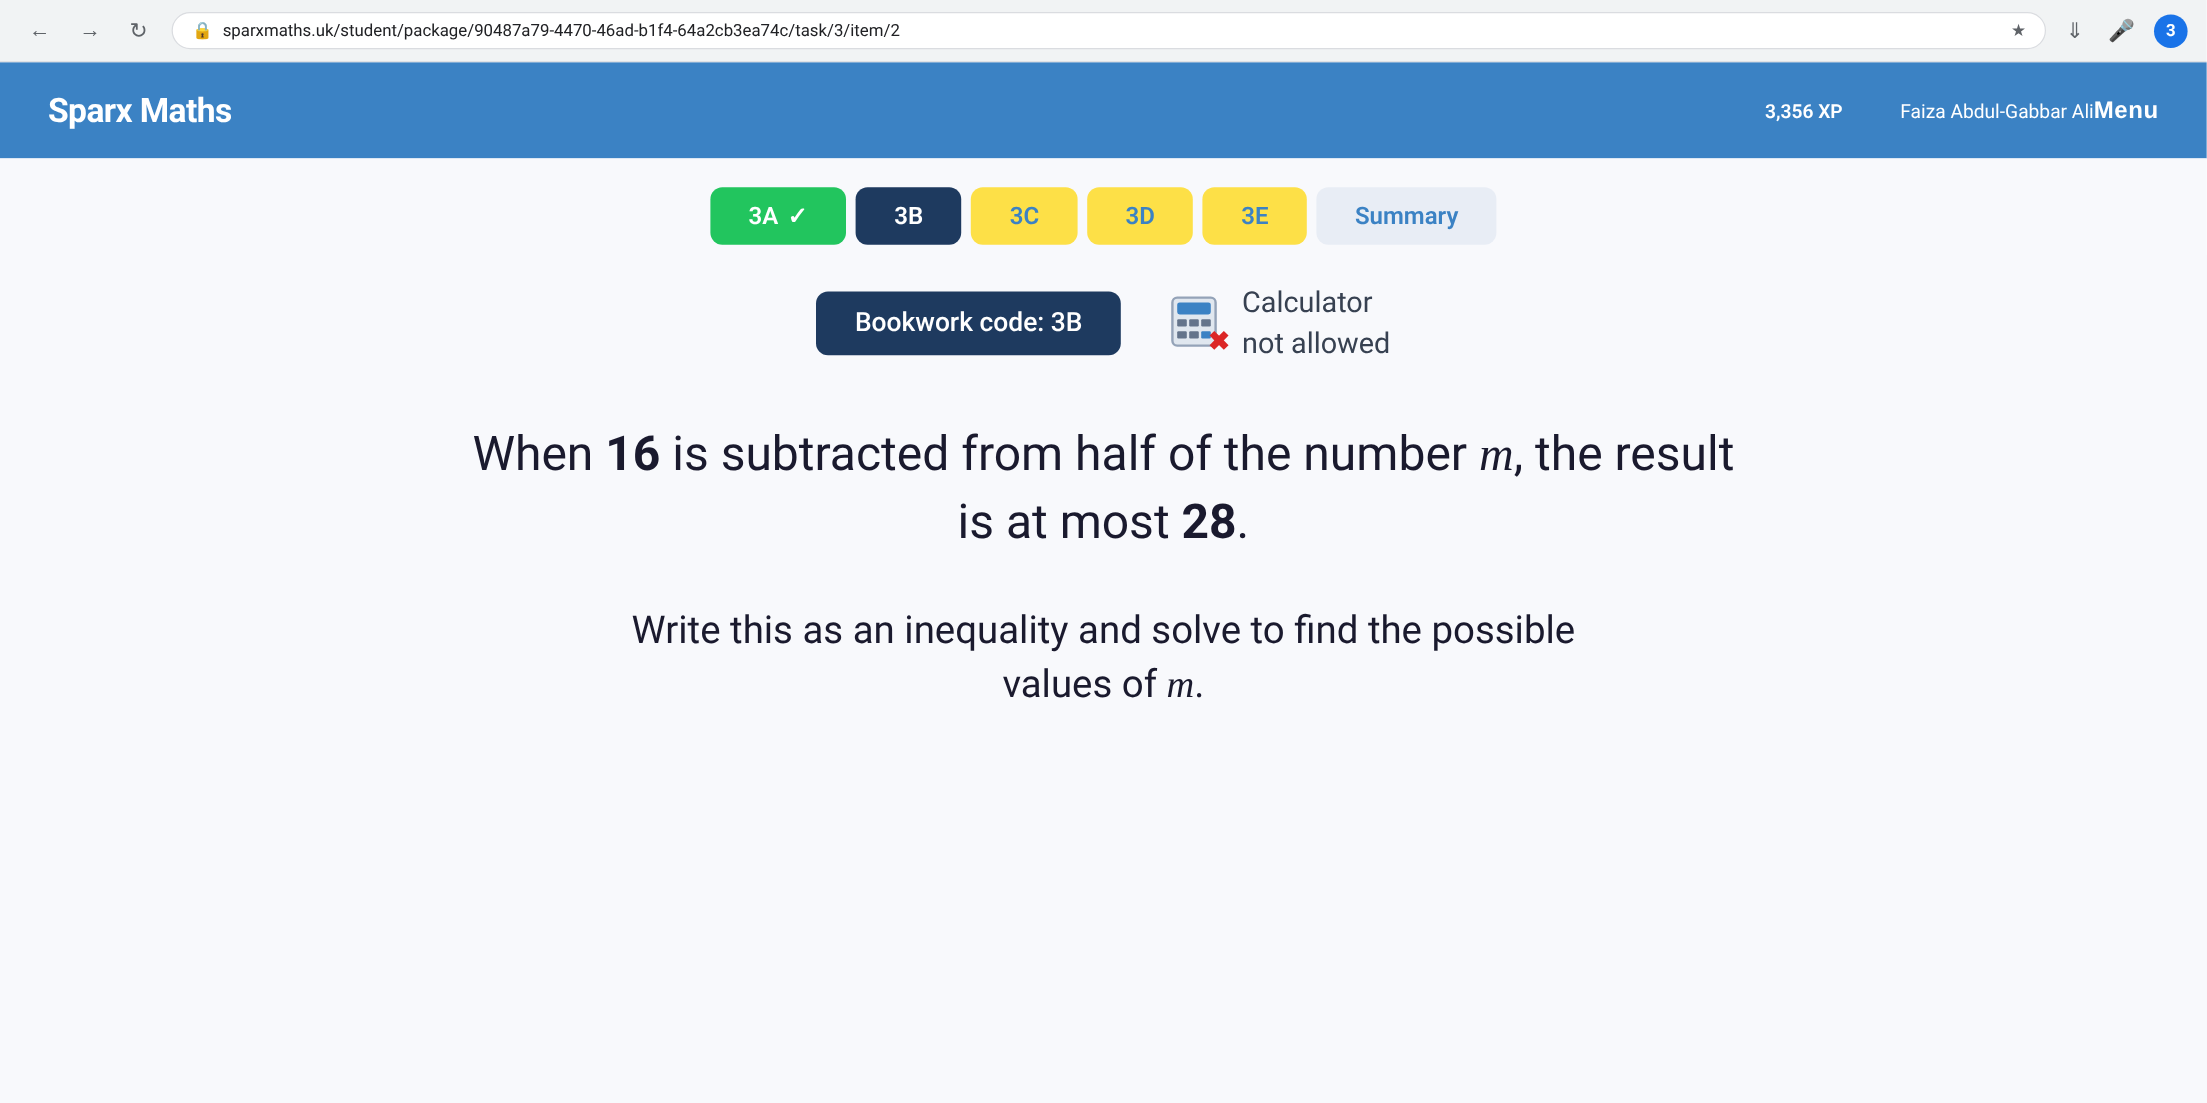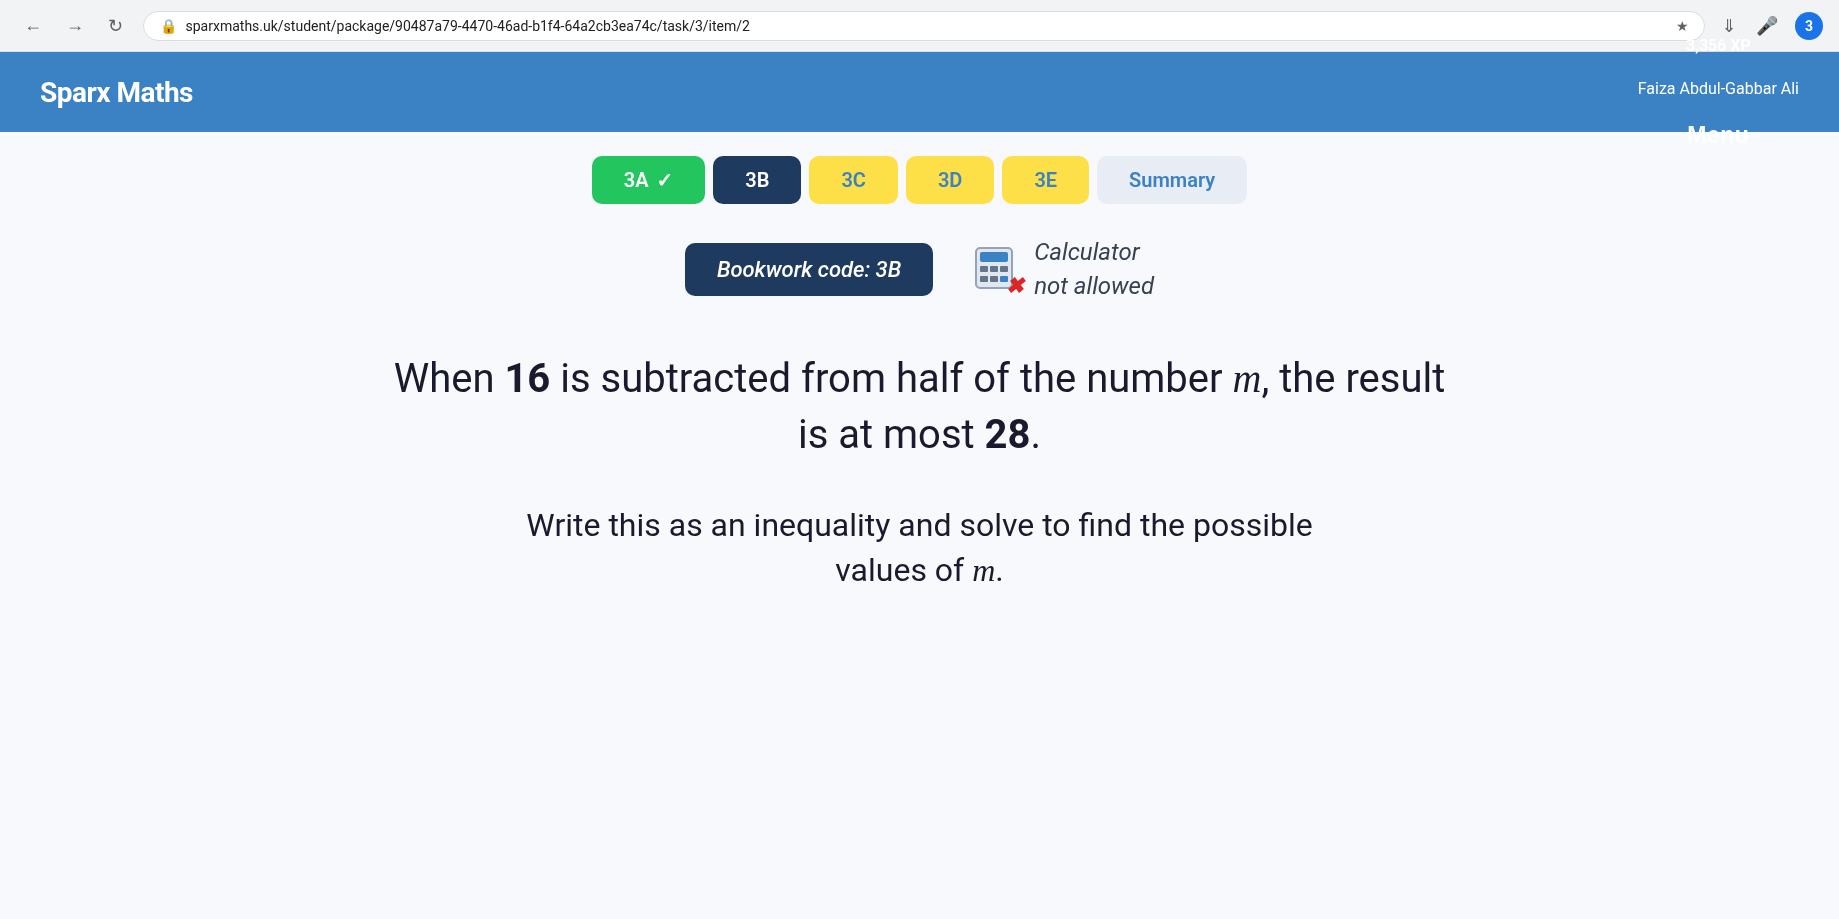--- a/index.html
+++ b/index.html
@@ -88,39 +88,38 @@
     .sparx-logo {
       font-size: 28px;
       font-weight: 700;
       color: #fff;
       letter-spacing: -0.5px;
     }
 
     .header-right {
       display: flex;
       align-items: center;
-      gap: 24px;
       color: #fff;
       font-size: 16px;
-      flex-direction: column;
     }
 
     .xp-display {
       font-weight: 600;
     }
 
     .user-name {
       font-weight: 400;
+      margin-left: 48px;
     }
 
     .menu-btn {
       background: none;
       border: none;
       color: #fff;
-      font-size: 23px;
+      font-size: 20px;
       font-weight: 700;
       cursor: pointer;
       letter-spacing: 0.5px;
     }
 
     
     .main-content {
       background: #f8f9fc;
       min-height: calc(919px - 52px - 70px);
       display: flex;
@@ -180,21 +179,20 @@
     .check-mark {
       font-size: 20px;
     }
 
     
     .info-row {
       display: flex;
       align-items: center;
       gap: 37px;
       margin-bottom: 48px;
-      font-style: italic;
     }
 
     .bookwork-badge {
       background: #1e3a5f;
       color: #fff;
       padding: 14px 32px;
       border-radius: 10px;
       font-size: 22px;
       font-weight: 500;
     }

